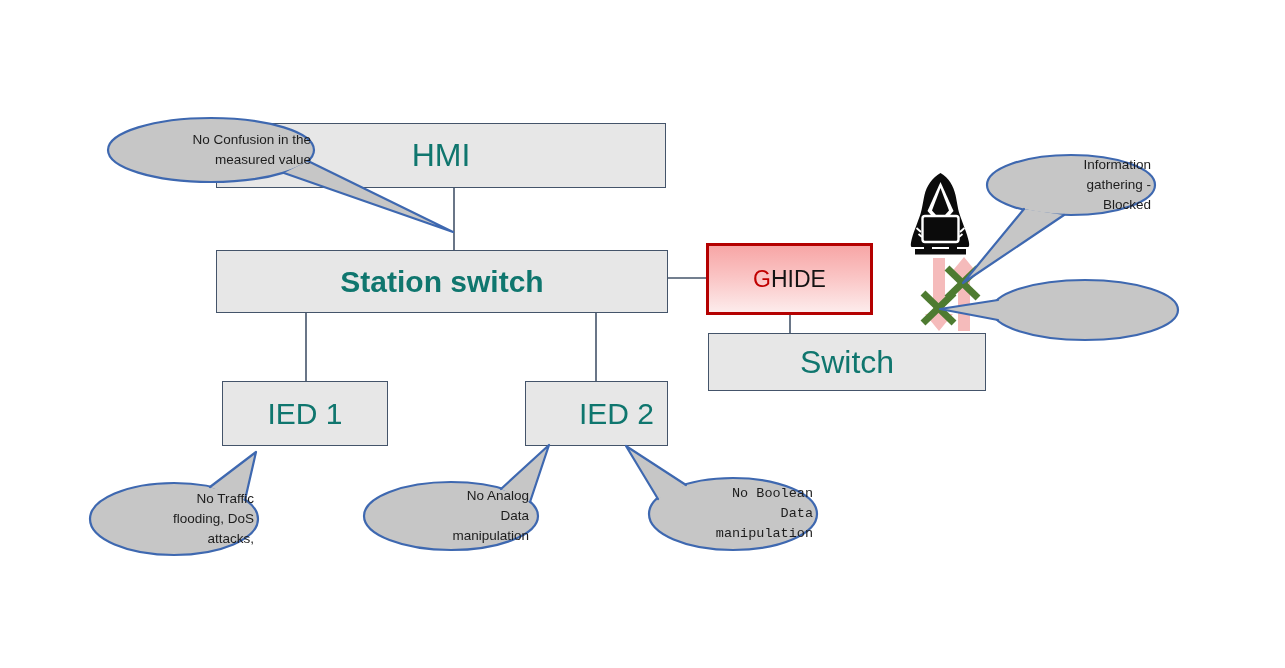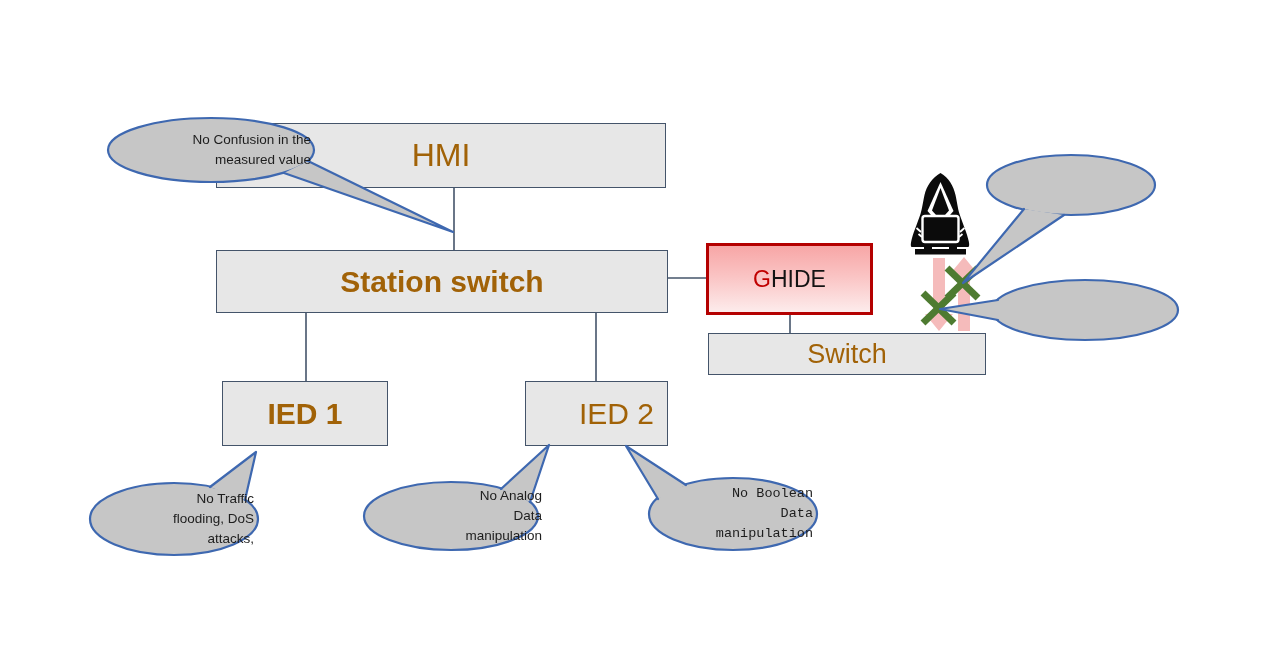--- a/index.html
+++ b/index.html
@@ -3,44 +3,44 @@
 <meta charset="utf-8">
 <style>
   html,body{margin:0;padding:0;background:#ffffff;}
   .stage{
     position:relative;width:1285px;height:668px;background:#ffffff;overflow:hidden;
     font-family:"Liberation Sans",sans-serif;
   }
   .node{
     position:absolute;background:#e7e7e7;border:1.5px solid #44546a;
     display:flex;align-items:center;justify-content:center;
-    color:#a16207;box-sizing:border-box;
+    color:#0f766e;box-sizing:border-box;
   }
   .node-hmi{left:216px;top:123px;width:450px;height:65px;font-size:32px;}
   .node-station{left:216px;top:250px;width:452px;height:63px;font-size:30px;font-weight:bold;}
-  .node-ied1{left:222px;top:381px;width:166px;height:65px;font-size:30px;font-weight:bold;}
+  .node-ied1{left:222px;top:381px;width:166px;height:65px;font-size:30px;}
   .node-ied2{left:525px;top:381px;width:143px;height:65px;font-size:30px;padding-left:40px;}
-  .node-switch{left:708px;top:333px;width:278px;height:42px;font-size:27px;}
+  .node-switch{left:708px;top:333px;width:278px;height:58px;font-size:32px;}
   .node-ghide{
     left:706px;top:243px;width:167px;height:72px;font-size:23px;
     border:3px solid #b40000;
     background:linear-gradient(180deg,#f7a6a6 0%,#fac3c3 45%,#fdecec 100%);
     color:#141414;
   }
   .node-ghide .g{color:#c00000;}
   .overlay{position:absolute;left:0;top:0;width:1285px;height:668px;pointer-events:none;}
   .callout-text{
     position:absolute;text-align:right;white-space:pre-line;
     font-size:13.5px;line-height:20px;color:#1d1d1d;
   }
   .ct-no-confusion{left:111px;top:130px;width:200px;}
   .ct-info{left:991px;top:155px;width:160px;}
   .ct-fake{left:995px;top:290px;width:180px;}
   .ct-traffic{left:94px;top:489px;width:160px;}
-  .ct-analog{left:382px;top:486px;width:160px;}
+  .ct-analog{left:369px;top:486px;width:160px;}
   .ct-boolean{left:653px;top:484px;width:160px;font-family:Liberation Mono, monospace;}
 </style>
 </head>
 <body>
 
 <div class="stage">
 
   <div class="node node-hmi">
     <span>HMI</span>
   </div>
@@ -123,20 +123,23 @@
       </g>
       <g>
         <ellipse cx="733" cy="514" rx="84" ry="36"></ellipse>
         <path d="M686 485 L626 446 L658 499"></path>
       </g>
     </g>
   </svg>
 
   <div class="callout-text ct-no-confusion">No Confusion in the
 measured value</div>
+  <div class="callout-text ct-info">Information
+gathering -
+Blocked</div>
   <div class="callout-text ct-traffic">No Traffic
 flooding, DoS
 attacks,</div>
   <div class="callout-text ct-analog">No Analog
 Data
 manipulation</div>
   <div class="callout-text ct-boolean">No Boolean
 Data
 manipulation</div>
 

